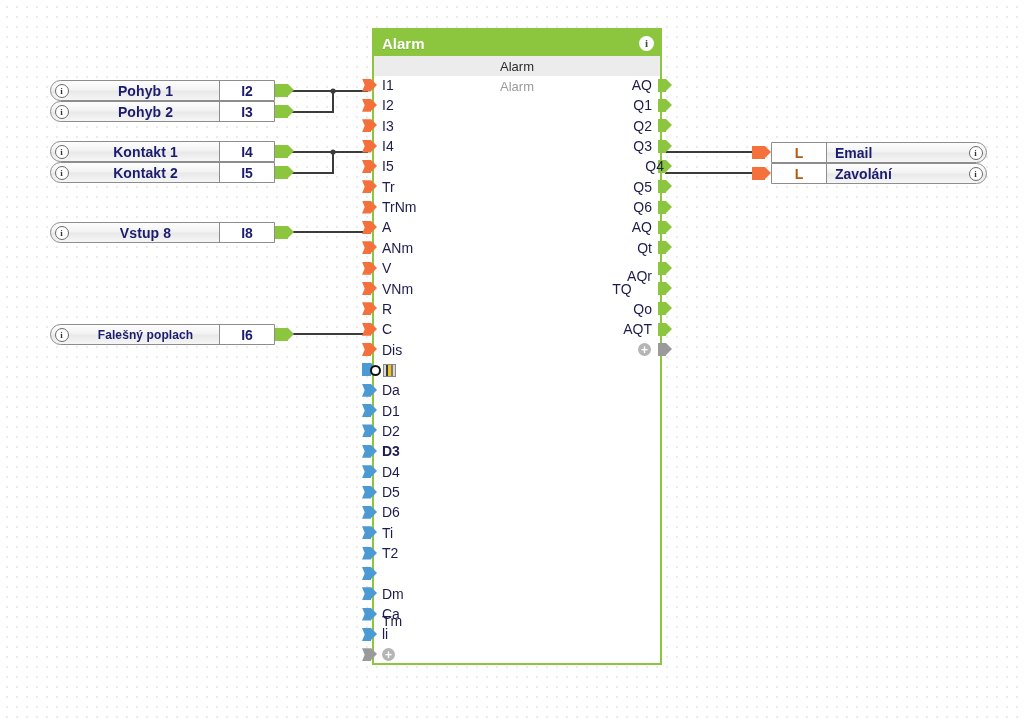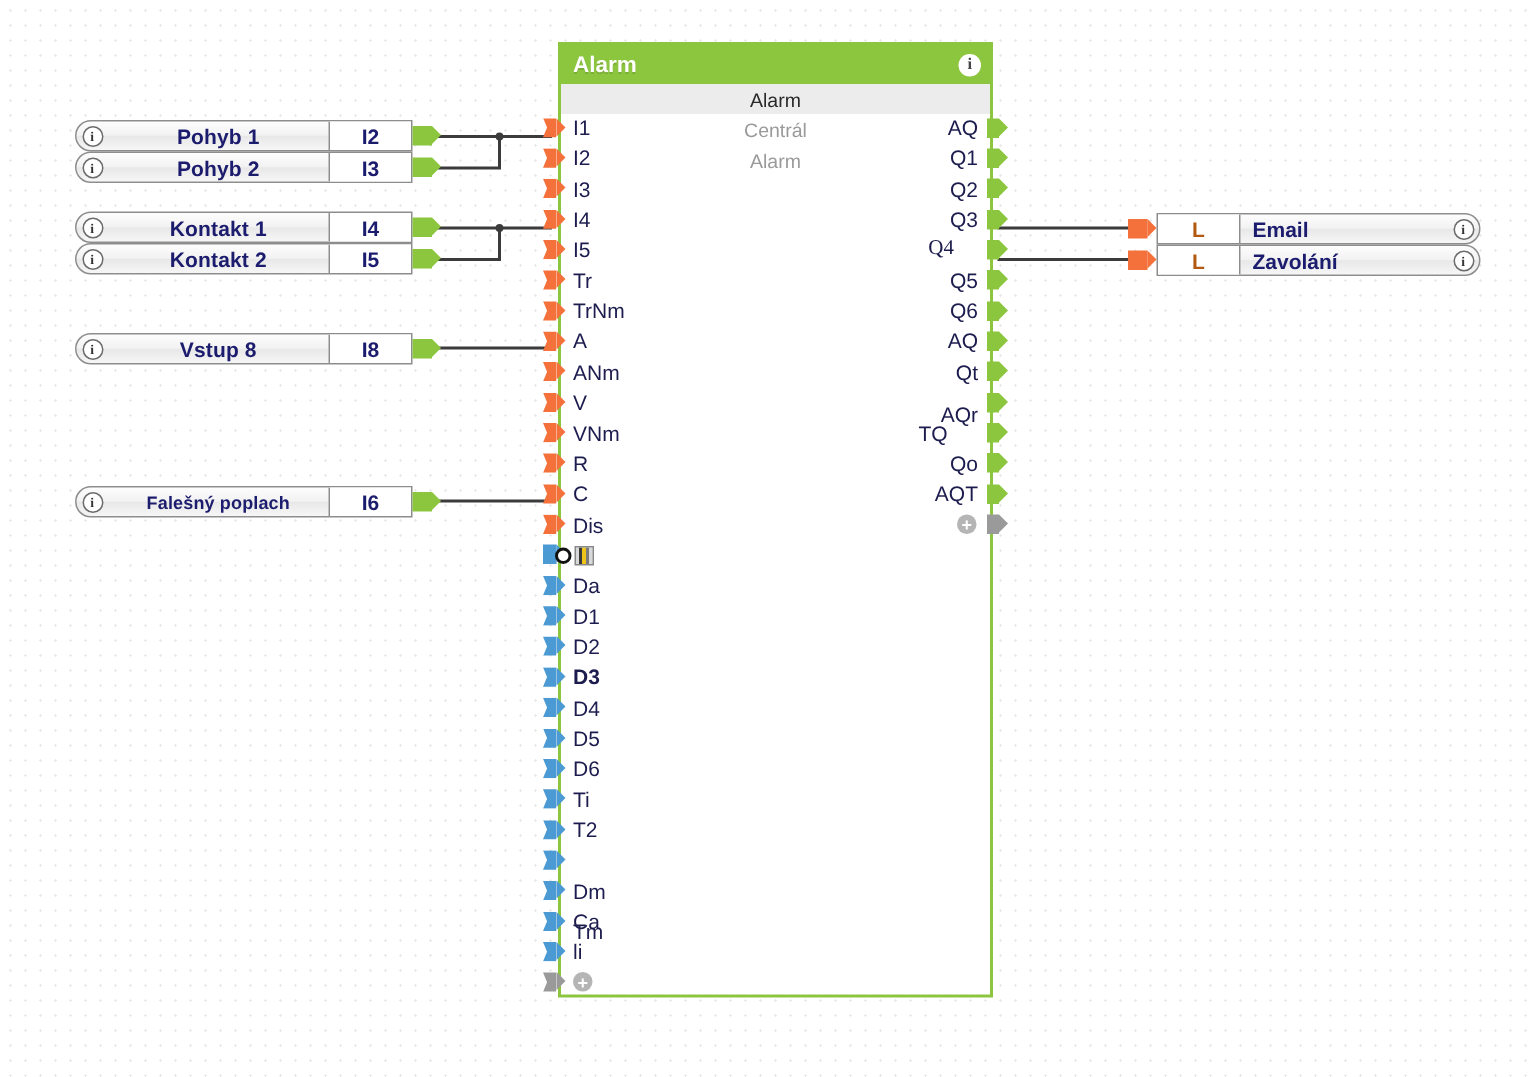--- a/index.html
+++ b/index.html
@@ -319,21 +319,20 @@
       </div>
   </div>
 </div>
 
 <div id="fb">
   <div id="fb-header">
     <div id="fb-title">Alarm</div>
     <div class="hdr-info">i</div>
   </div>
   <div id="fb-subtitle">Alarm</div>
-  <div id="fb-caption">Centrál</div>
   <div id="fb-caption">Alarm</div>
 </div>
 
 <div id="pins">
     <div class="pin-in notch" style="left: 362px; top: 78.5px;">
       <span class="tail"></span>
       <span class="tip"></span>
     </div>
     <div class="pin-label" style="left: 382px; top: 78px;">I1</div>
     <div class="pin-in notch" style="left: 362px; top: 98.85px;">
@@ -494,21 +493,21 @@
     <div class="pin-label out" style="left: 592px; top: 118.7px; width: 60px;">Q2</div>
     <div class="pin-out" style="left: 658px; top: 139.55px;">
       <span class="tail"></span>
       <span class="tip"></span>
     </div>
     <div class="pin-label out" style="left: 592px; top: 139.05px; width: 60px;">Q3</div>
     <div class="pin-out" style="left: 658px; top: 159.9px;">
       <span class="tail"></span>
       <span class="tip"></span>
     </div>
-    <div class="pin-label out" style="left: 576px; top: 159.4px; width: 60px; font-family: Liberation Serif, serif;">Q4</div>
+    <div class="pin-label out" style="left: 604px; top: 159.4px; width: 60px;">Q4</div>
     <div class="pin-out" style="left: 658px; top: 180.25px;">
       <span class="tail"></span>
       <span class="tip"></span>
     </div>
     <div class="pin-label out" style="left: 592px; top: 179.75px; width: 60px;">Q5</div>
     <div class="pin-out" style="left: 658px; top: 200.6px;">
       <span class="tail"></span>
       <span class="tip"></span>
     </div>
     <div class="pin-label out" style="left: 592px; top: 200.1px; width: 60px;">Q6</div>

